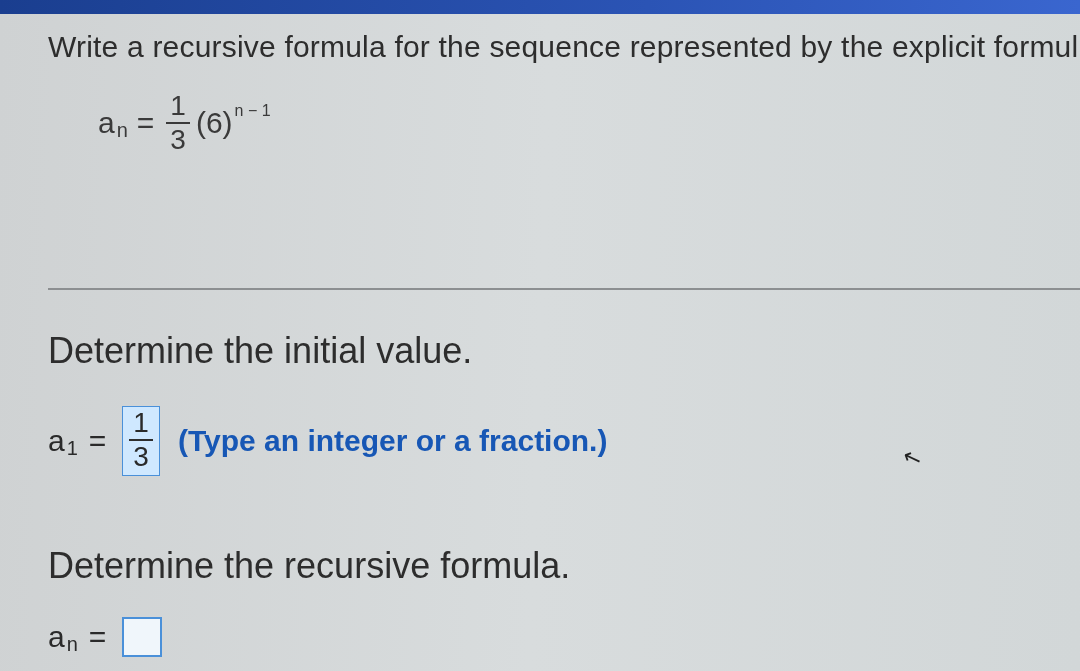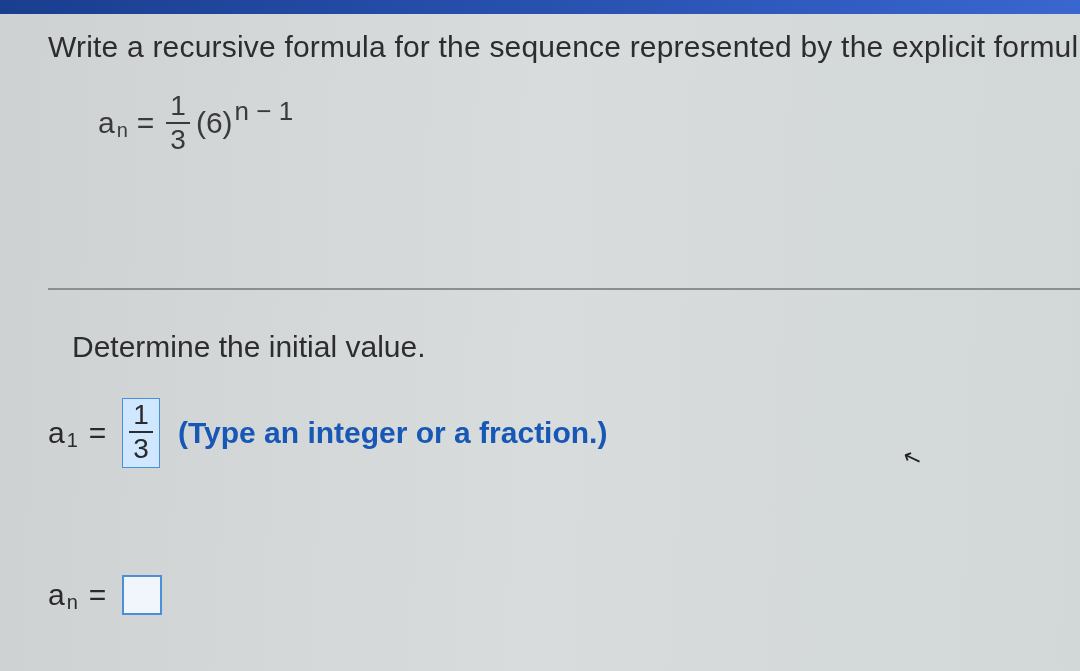--- a/index.html
+++ b/index.html
@@ -46,21 +46,21 @@
     color: #3a3a3a;
   }
   .sub {
     font-size: 20px;
     position: relative;
     top: 7px;
     margin-left: 2px;
     margin-right: 3px;
   }
   .sup {
-    font-size: 26px;
+    font-size: 16px;
     position: relative;
     top: -12px;
     margin-left: 2px;
   }
   .frac {
     display: inline-flex;
     flex-direction: column;
     align-items: center;
     margin: 0 6px;
     line-height: 1;
@@ -80,23 +80,22 @@
     left: 0;
     right: 0;
     border-top: 2px solid #8c8f91;
   }
   .sect {
     position: absolute;
     left: 0;
   }
   .sect1 { top: 300px; }
   .sect-text {
-    font-size: 30px;
+    font-size: 36px;
     color: #2d2d2d;
-    margin-left: 24px;
   }
   .answer-row {
     margin-top: 34px;
     display: flex;
     align-items: center;
     font-size: 30px;
   }
   .filled-frac {
     display: inline-flex;
     flex-direction: column;
@@ -172,20 +171,21 @@
         <span class="filled-frac">
           <span class="fnum">1</span>
           <span class="fbar"></span>
           <span class="fden">3</span>
         </span>
         <span class="hint">(Type an integer or a fraction.)</span>
       </div>
     </div>
 
     <div class="sect sect2">
+      <div class="sect-text">Determine the recursive formula.</div>
       <div class="answer-row2">
         <span>a</span>
         <span class="sub">n</span>
         <span style="margin:0 8px">=</span>
         <span class="answer-box"></span>
       </div>
     </div>
 
     <div class="cursor">↖</div>
 

